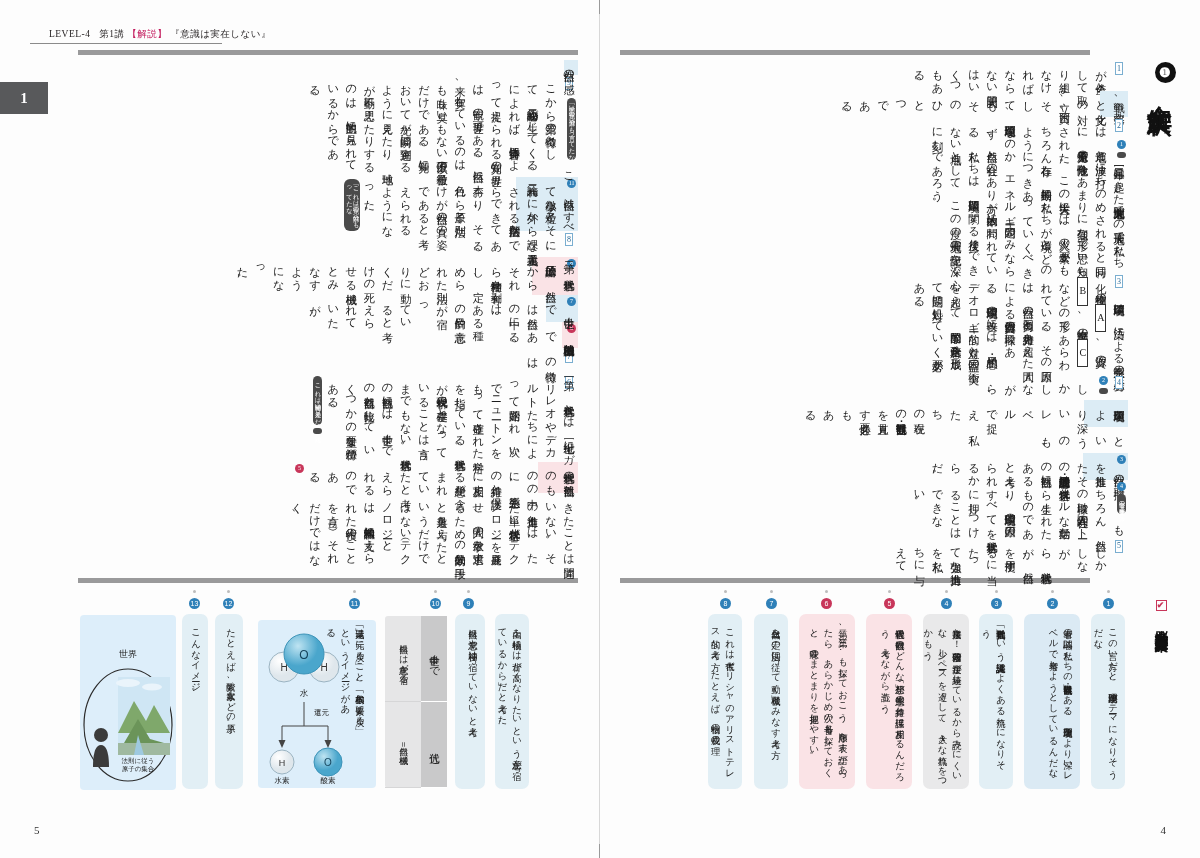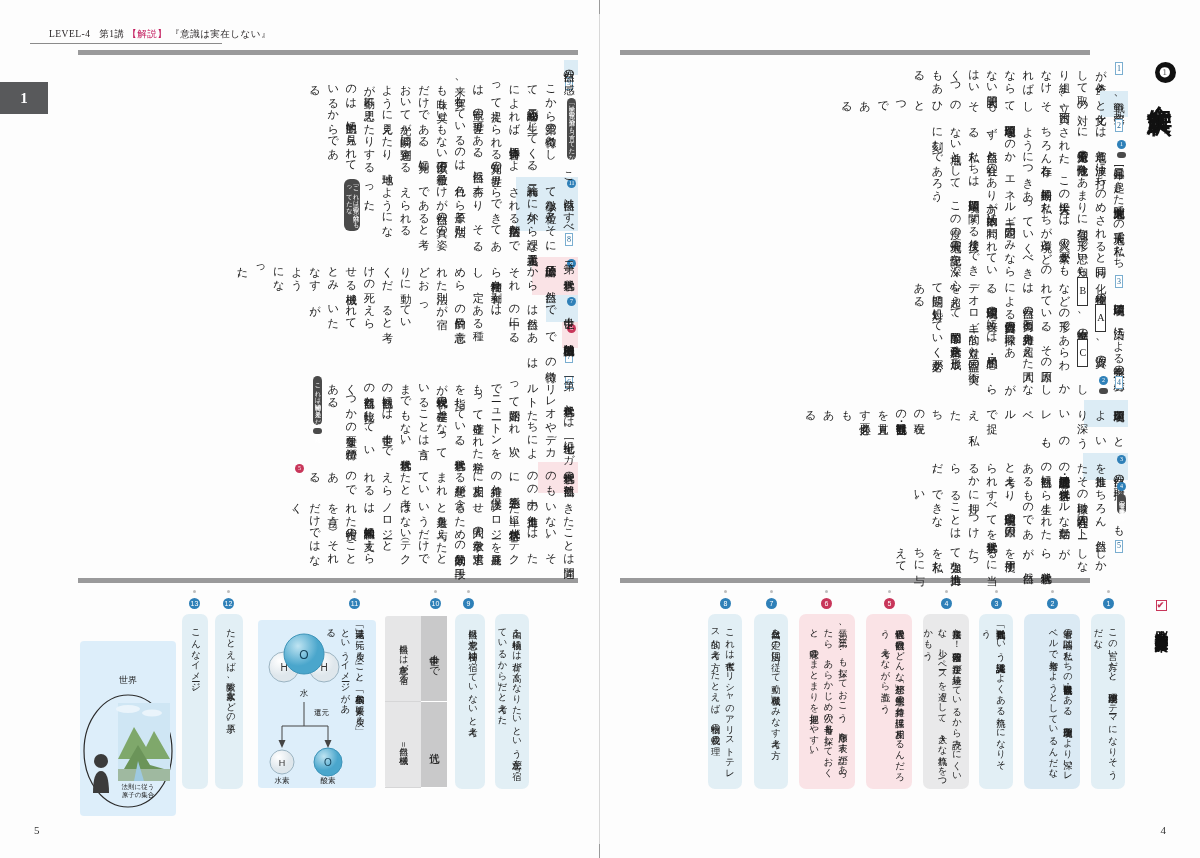--- a/index.html
+++ b/index.html
@@ -464,21 +464,21 @@
   </div>
   <div class="note-badge b" style="left:223px; top:598px;">12</div>
   <div class="leader" style="left:227px; top:590px;"></div>
 
   <div class="note blue" style="left:182px; top:614px; width:26px; height:175px;">
     <span>こんなイメージ。</span>
   </div>
   <div class="note-badge b" style="left:189px; top:598px;">13</div>
   <div class="leader" style="left:193px; top:590px;"></div>
 
-  <div class="figbox" style="left:80px; top:615px; width:96px; height:175px;margin-top:26px;">
+  <div class="figbox" style="left:80px; top:615px; width:96px; height:175px;">
     <svg width="96" height="175" viewBox="0 0 96 175">
       <text x="48" y="42" font-size="9" text-anchor="middle" fill="#222">世界</text>
       <ellipse cx="48" cy="110" rx="44" ry="56" fill="none" stroke="#2b2b2b" stroke-width="1.2"></ellipse>
       <rect x="38" y="62" width="52" height="78" fill="#cfe6f4"></rect>
       <path d="M38 118 L54 86 L66 106 L74 90 L90 118 Z" fill="#7fa86b"></path>
       <path d="M44 128 L58 104 L70 124 L84 128 Z" fill="#6b9459"></path>
       <rect x="38" y="128" width="52" height="12" fill="#9fb9a0"></rect>
       <path d="M58 120 L64 140 L54 140 Z" fill="#9ec9e0"></path>
       <ellipse cx="48" cy="68" rx="12" ry="4" fill="#eaf4fb"></ellipse>
       <ellipse cx="72" cy="72" rx="10" ry="3.5" fill="#eaf4fb"></ellipse>

